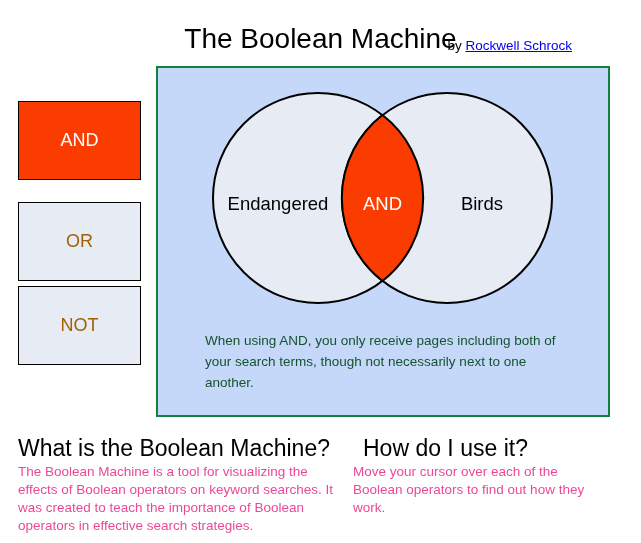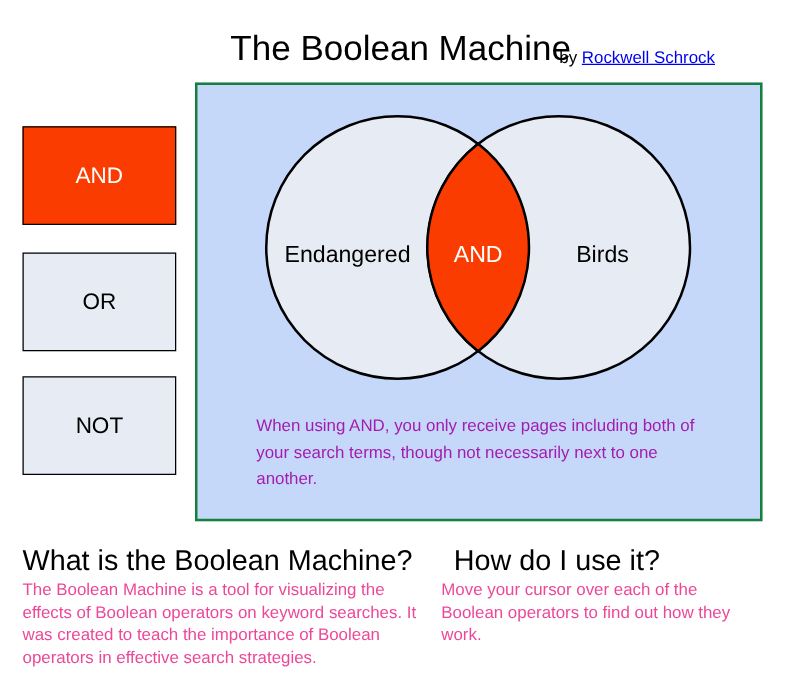--- a/index.html
+++ b/index.html
@@ -12,35 +12,35 @@
     position:absolute;top:4px;left:0;width:641px;text-align:center;
     font-size:28px;font-weight:400;letter-spacing:0;
   }
   .byline{
     position:absolute;top:38px;left:0;width:572px;text-align:right;
     font-size:13.5px;
   }
   .byline a{color:#0000ee;text-decoration:underline;cursor:pointer;}
   .op-btn{
     position:absolute;left:18px;width:123px;height:79px;box-sizing:border-box;
-    border:1.5px solid #000;background:#e6ebf4;color:#000000;
+    border:1.5px solid #000;background:#e6ebf4;color:#a16207;
     display:flex;align-items:center;justify-content:center;
     font-size:18px;cursor:pointer;
   }
   #btn-and{top:101px;background:#fb3c00;color:#fff;}
   #btn-or{top:202px;}
-  #btn-not{top:301px;}
+  #btn-not{top:286px;}
   .venn-panel{
     position:absolute;left:156px;top:66px;width:454px;height:351px;
     box-sizing:border-box;border:2px solid #15803d;background:#c5d8fa;
   }
   .venn-panel svg{position:absolute;left:0;top:0;}
   .venn-caption{
     position:absolute;left:47px;top:262px;width:360px;
-    font-size:13.5px;line-height:21px;color:#a21caf;
+    font-size:13.5px;line-height:21px;color:#14532d;
   }
   .info-heading{
     position:absolute;font-size:23px;font-weight:400;white-space:nowrap;
   }
   #heading-left{left:18px;top:435px;}
   #heading-right{left:363px;top:435px;text-align:right;}
   .info-body{
     position:absolute;font-size:13.5px;line-height:18px;color:#ec4899;
   }
   #body-left{left:18px;top:463px;width:315px;}

